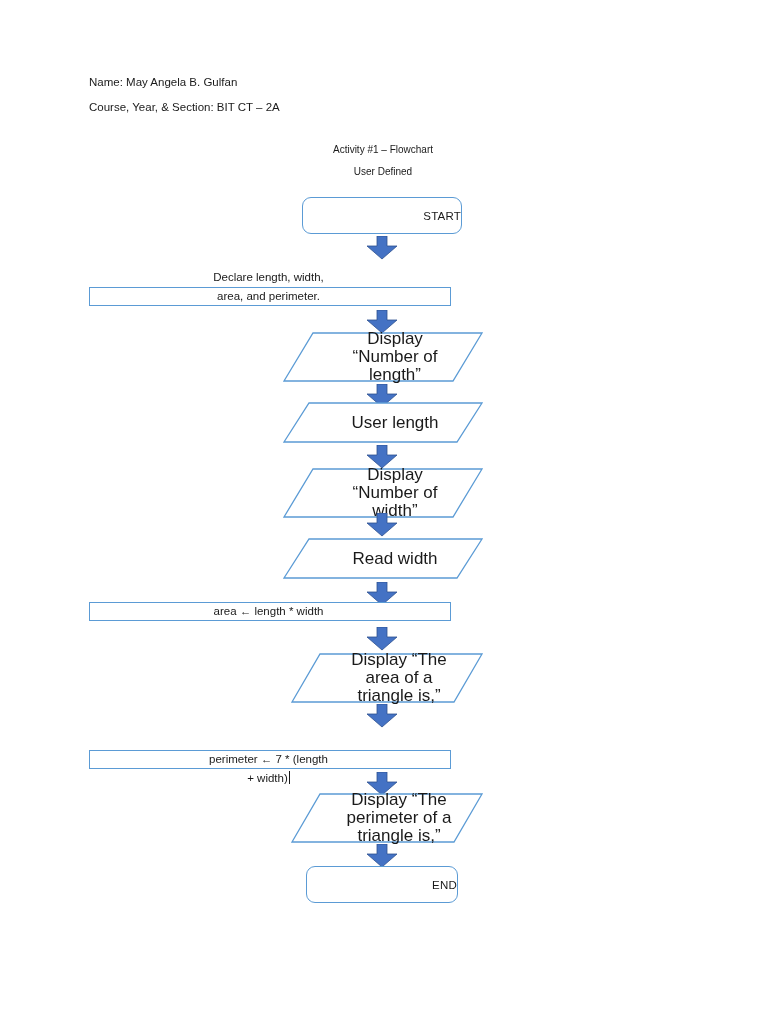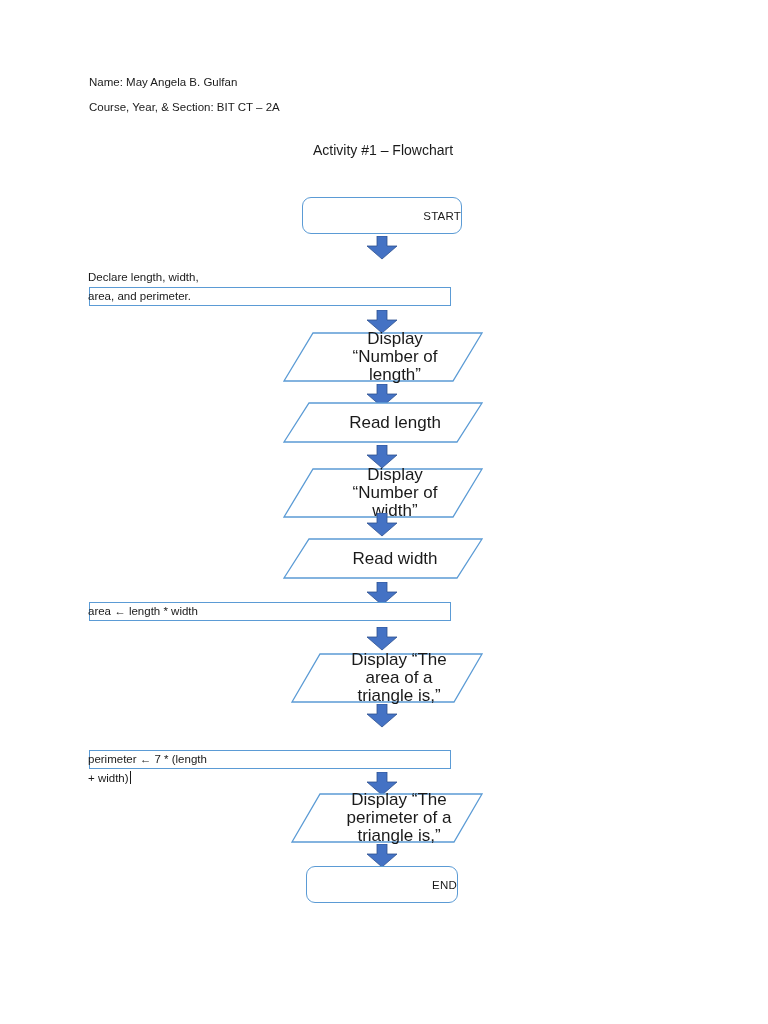--- a/index.html
+++ b/index.html
@@ -40,21 +40,21 @@
 
   
   .title-block {
     position: absolute;
     left: 183px;
     top: 139px;
     width: 400px;
     text-align: center;
   }
   .title-line {
-    font-size: 14px;
+    font-size: 10px;
     line-height: 22px;
     color: #1a1a1a;
   }
 
   
   .node {
     position: absolute;
   }
 
   
@@ -82,21 +82,21 @@
     left: 0;
     width: 100%;
     border: 1.3px solid #5B9BD5;
     background: #ffffff;
     box-sizing: border-box;
   }
   .process-wide .ptext {
     position: absolute;
     right: 1px;
     width: 100%;
-    text-align: left;
+    text-align: center;
     font-size: 11.5px;
     line-height: 19px;
     color: #1a1a1a;
     white-space: pre-line;
     padding-right: 1px;
     box-sizing: border-box;
   }
   .caret {
     display: inline-block;
     width: 1px;
@@ -144,20 +144,21 @@
 
 <div class="page">
 
   <div class="header">
     <div class="header-line">Name: May Angela B. Gulfan</div>
     <div class="header-line">Course, Year, &amp; Section: BIT CT – 2A</div>
   </div>
 
   <div class="title-block">
     <div class="title-line">Activity #1 – Flowchart</div>
+    <div class="title-line">User Defined</div>
   </div>
 
   <div class="node terminator" style="left:302px; top:197px; width:160px; height:37px;">
     <span class="txt">START</span>
   </div>
 
   <div class="arrow" style="left:366px; top:236px; width:32px; height:24px;">
     <svg width="32" height="24" viewBox="0 0 32 24">
       <polygon points="11,0 21,0 21,10 31,10 16,23 1,10 11,10" fill="#4472C4" stroke="#2F528F" stroke-width="0.8"></polygon>
     </svg>
@@ -187,21 +188,21 @@
   <div class="arrow" style="left:366px; top:384px; width:32px; height:24px;">
     <svg width="32" height="24" viewBox="0 0 32 24">
       <polygon points="11,0 21,0 21,10 31,10 16,23 1,10 11,10" fill="#4472C4" stroke="#2F528F" stroke-width="0.8"></polygon>
     </svg>
   </div>
 
   <div class="io-wrap" style="left:283px; top:402px; width:200px; height:41px;">
     <svg width="200" height="41" viewBox="0 0 200 41">
       <polygon points="26,1 199,1 174,40 1,40" fill="#ffffff" stroke="#5B9BD5" stroke-width="1.3"></polygon>
     </svg>
-    <div class="io-text">Read length</div>
+    <div class="io-text">User length</div>
   </div>
 
   <div class="arrow" style="left:366px; top:445px; width:32px; height:24px;">
     <svg width="32" height="24" viewBox="0 0 32 24">
       <polygon points="11,0 21,0 21,10 31,10 16,23 1,10 11,10" fill="#4472C4" stroke="#2F528F" stroke-width="0.8"></polygon>
     </svg>
   </div>
 
   <div class="io-wrap" style="left:283px; top:468px; width:200px; height:50px;">
     <svg width="200" height="50" viewBox="0 0 200 50">

